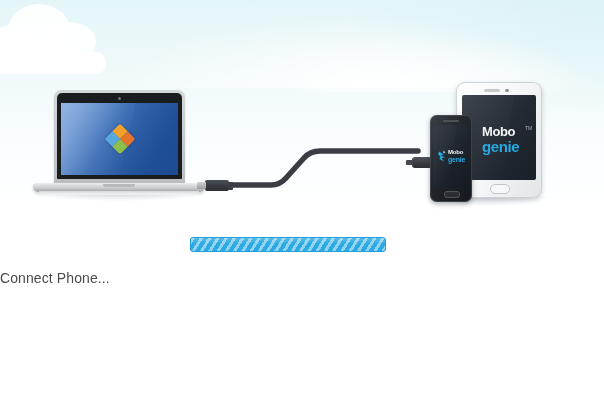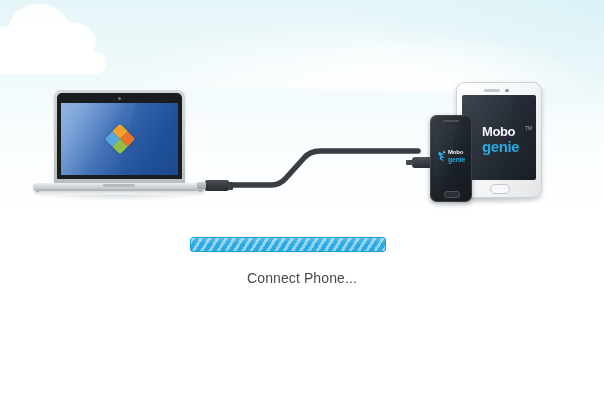--- a/index.html
+++ b/index.html
@@ -405,21 +405,20 @@
     position: absolute;
     left: 0; top: 0;
     width: 100%; height: 45%;
     background: linear-gradient(to bottom, rgba(255,255,255,.22), rgba(255,255,255,0));
   }
 
   .status-text {
     position: absolute;
     left: 0; top: 270px;
     width: 604px;
-    text-align: center;
     font-size: 14px;
     color: #4a4a4a;
     letter-spacing: .1px;
   }
 </style>
 </head>
 <body>
 
 <div id="app">
 

